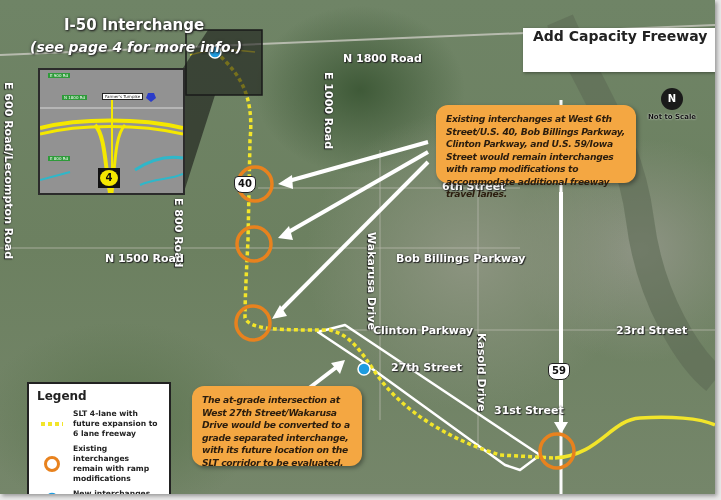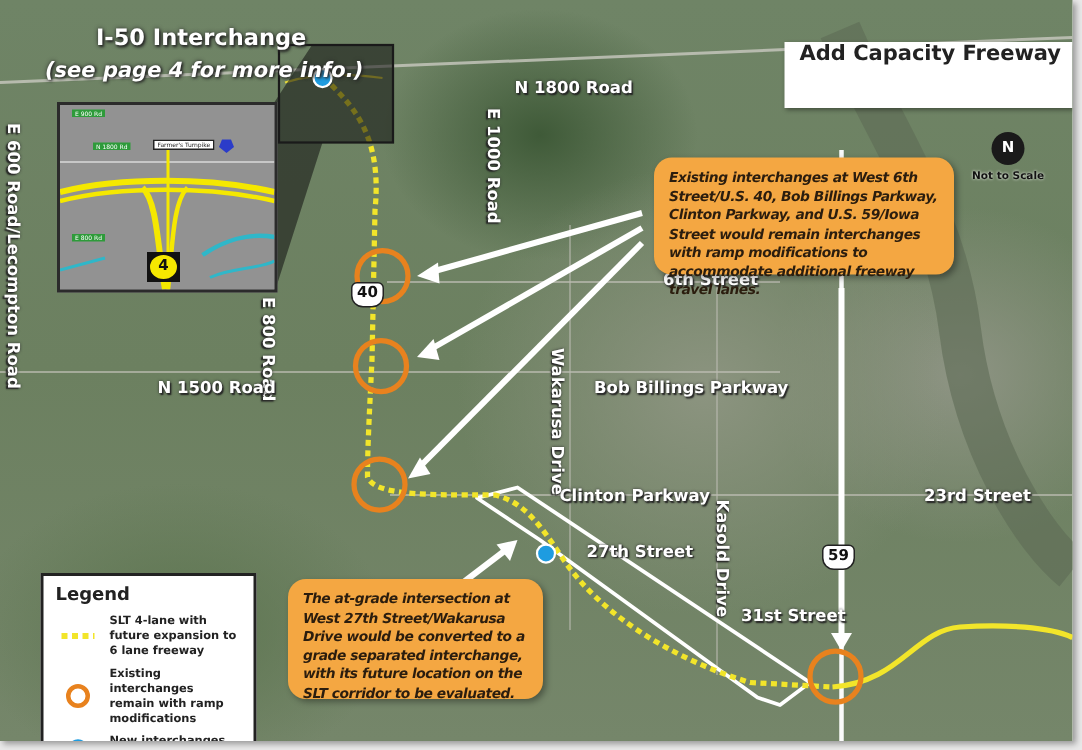--- a/index.html
+++ b/index.html
@@ -123,21 +123,21 @@
   <span class="road-label" style="left:105px;top:252px;">N 1500 Road</span>
   <span class="road-label" style="left:442px;top:180px;">6th Street</span>
   <span class="road-label" style="left:396px;top:252px;">Bob Billings Parkway</span>
   <span class="road-label" style="left:373px;top:324px;">Clinton Parkway</span>
   <span class="road-label vertical" style="left:365px;top:232px;">Wakarusa Drive</span>
   <span class="road-label vertical" style="left:475px;top:333px;">Kasold Drive</span>
   <span class="road-label" style="left:391px;top:361px;">27th Street</span>
   <span class="road-label" style="left:616px;top:324px;">23rd Street</span>
   <span class="road-label" style="left:494px;top:404px;">31st Street</span>
 
-  <div class="shield-us" style="left:234px;top:176px;width:20px;height:15px;margin-top:12px;">40</div>
+  <div class="shield-us" style="left:234px;top:176px;width:20px;height:15px;">40</div>
   <div class="shield-us" style="left:548px;top:363px;width:20px;height:15px;">59</div>
 
   <div class="title-box">
     <span>Add Capacity Freeway</span>
   </div>
 
   <div class="north">N</div>
   <div class="nts">Not to Scale</div>
 
   <div class="callout" style="left:436px;top:105px;width:200px;height:78px;">Existing interchanges at West 6th Street/U.S. 40, Bob Billings Parkway, Clinton Parkway, and U.S. 59/Iowa Street would remain interchanges with ramp modifications to accommodate additional freeway travel lanes.</div>

